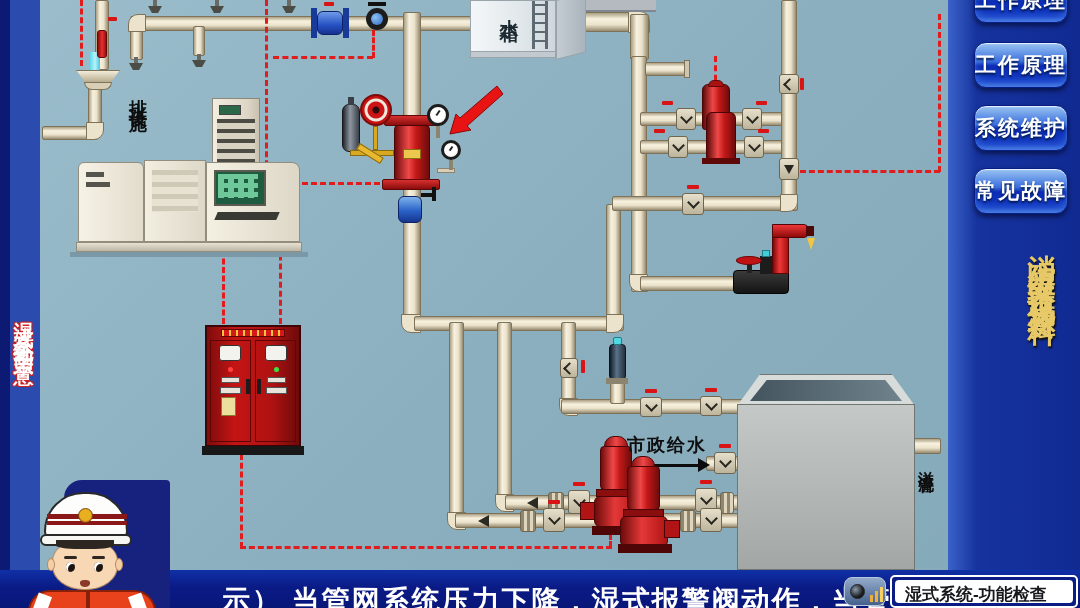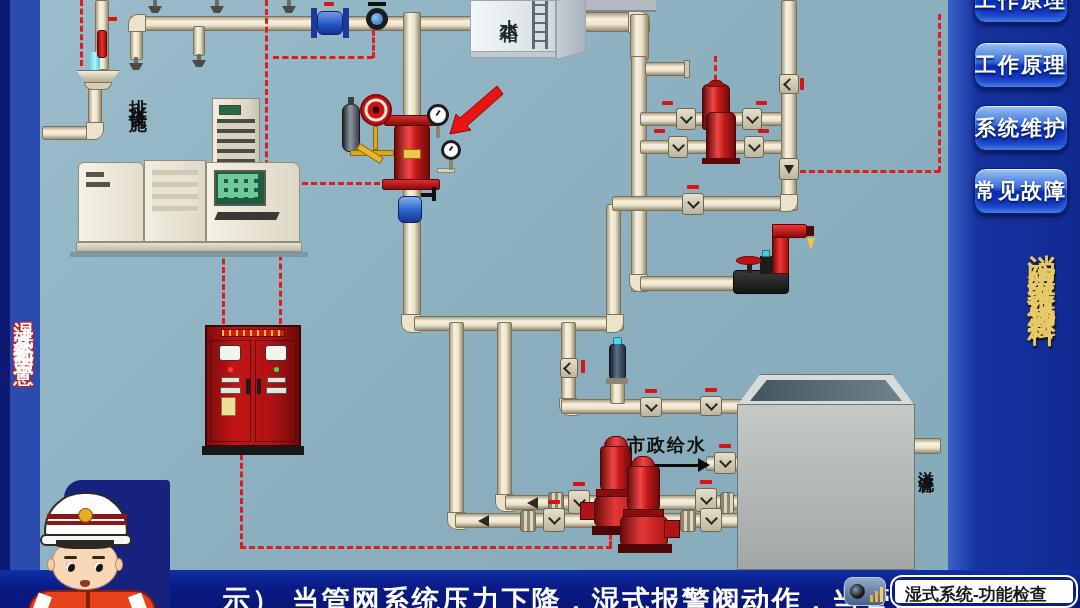--- a/index.html
+++ b/index.html
@@ -333,21 +333,21 @@
   <div class="a" style="left:0;top:570px;width:1080px;height:38px;background:linear-gradient(180deg,#1030a6,#0a1b86 45%,#081678);z-index:20;overflow:hidden">
     <div class="a" style="left:222px;top:12px;font-size:28px;font-weight:bold;color:#fff;letter-spacing:2px;white-space:nowrap">示）  当管网系统压力下降，湿式报警阀动作，当管道压力继</div>
   </div>
 
   <div class="a" style="left:844px;top:577px;width:42px;height:29px;border-radius:8px;background:linear-gradient(180deg,#93aacb,#45618b);border:1px solid #b9c9dd;z-index:22">
     <div class="a" style="left:5px;top:6px;width:15px;height:15px;border-radius:50%;background:radial-gradient(circle at 35% 35%,#8a9aaa,#16181c 65%);border:1px solid #222"></div>
     <div class="a" style="left:25px;top:17px;width:3px;height:7px;background:#f0b040"></div>
     <div class="a" style="left:30px;top:13px;width:3px;height:11px;background:#f0b040"></div>
     <div class="a" style="left:35px;top:9px;width:3px;height:15px;background:#f8d060"></div>
   </div>
-  <div class="a" style="left:890px;top:575px;width:188px;height:33px;border:2px solid #fff;border-radius:12px;background:#0b1c85;z-index:22">
+  <div class="a" style="left:890px;top:575px;width:188px;height:33px;border:2px solid #fff;border-radius:5px;background:#0b1c85;z-index:22">
     <div class="a" style="left:3px;top:3px;width:178px;height:23px;background:#fff;border-radius:4px">
       <span style="position:absolute;left:10px;top:3px;font-size:17px;font-weight:bold;color:#16181c;white-space:nowrap">湿式系统-功能检查</span>
     </div>
   </div>
 
   <div class="a" style="left:64px;top:480px;width:106px;height:128px;background:#17227f;border-radius:18px 4px 0 0;z-index:21"></div>
   <div class="a" style="left:20px;top:478px;width:150px;height:130px;z-index:22">
     <div class="a" style="left:24px;top:14px;width:84px;height:48px;background:#fdfdfb;border:2px solid #2a2a2a;border-radius:46px 46px 10px 10px"></div>
     <div class="a" style="left:27px;top:36px;width:80px;height:5px;background:#8a1818"></div>
     <div class="a" style="left:27px;top:43px;width:80px;height:4px;background:#8a1818"></div>

